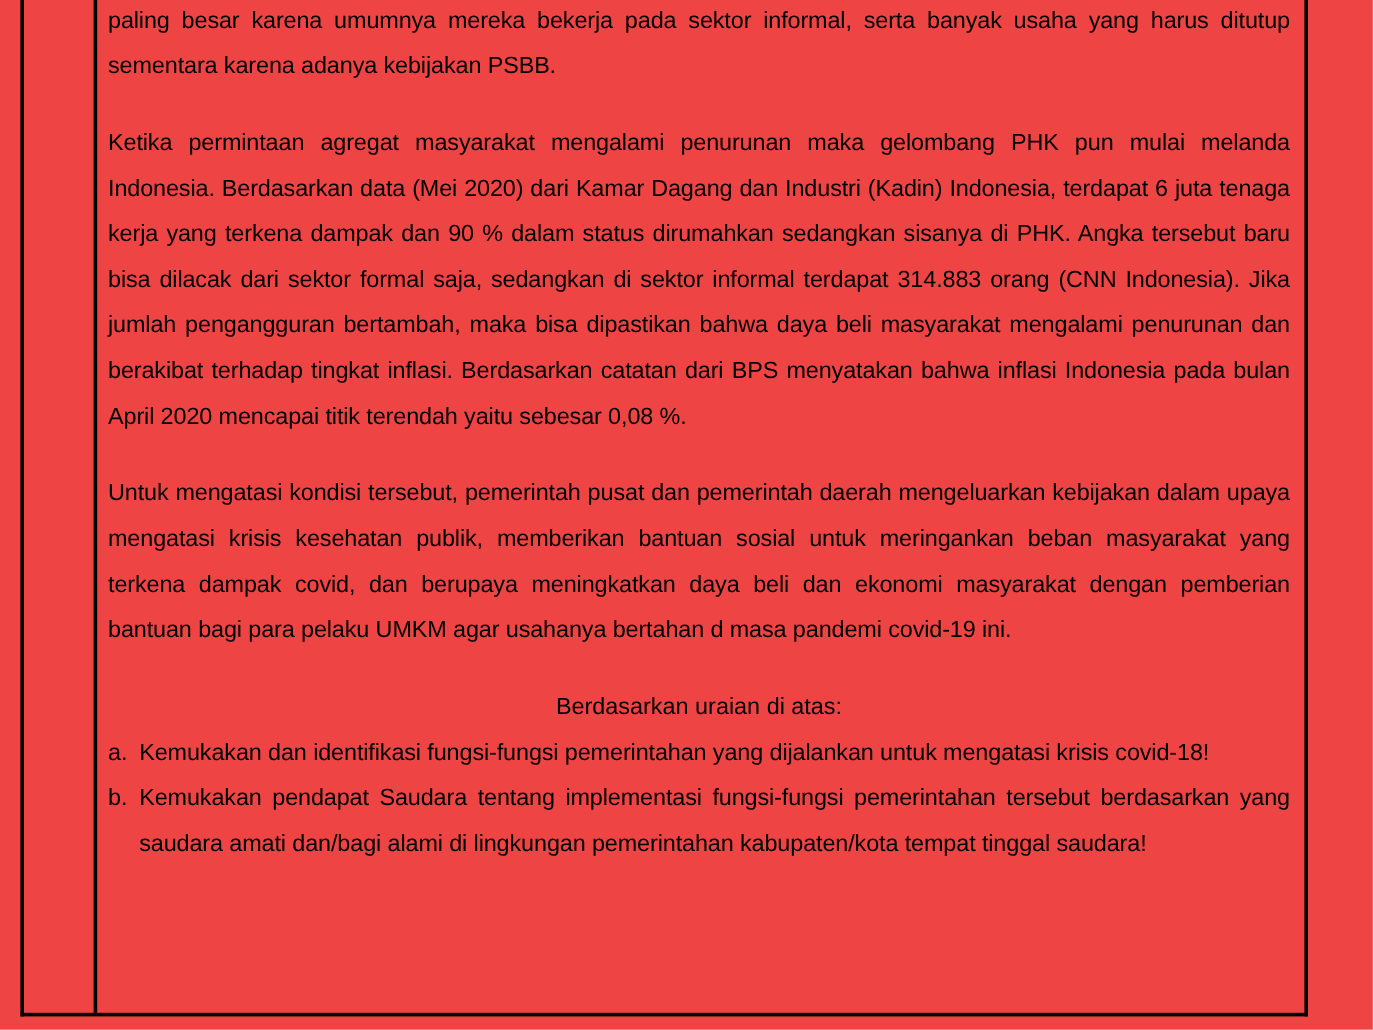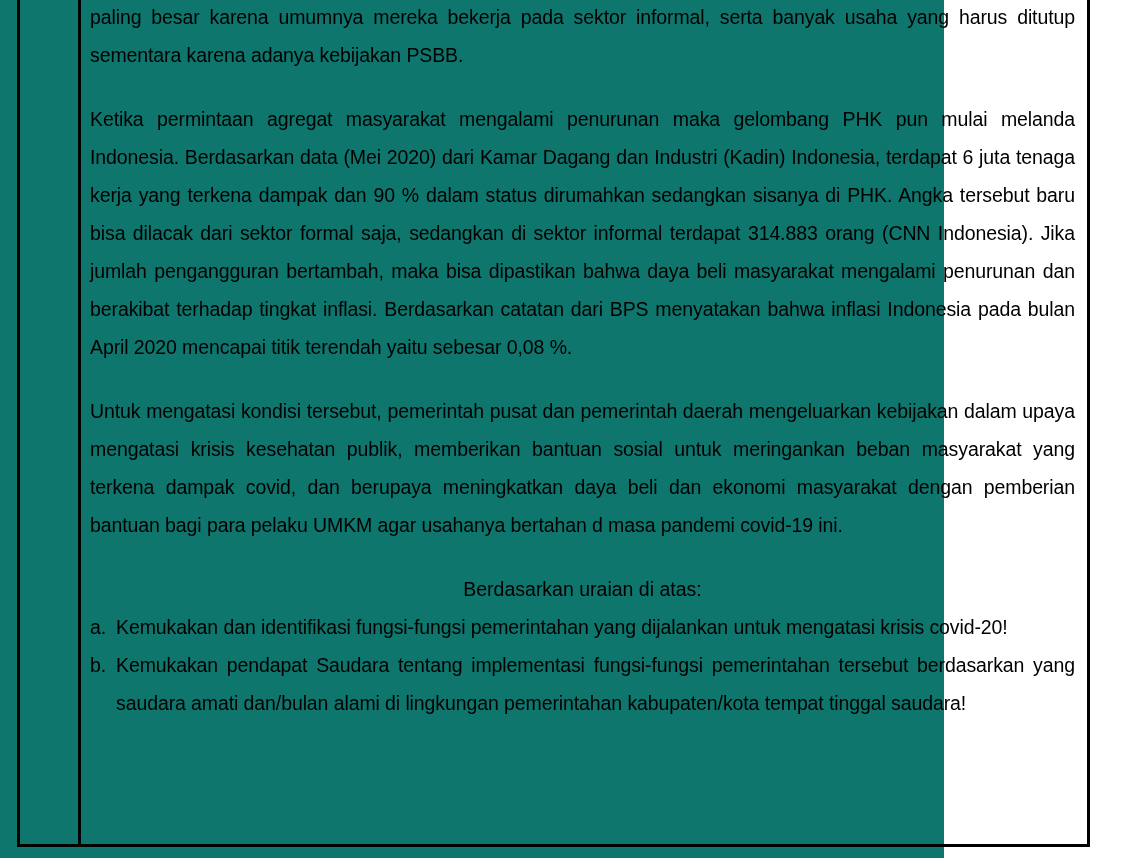--- a/index.html
+++ b/index.html
@@ -11,23 +11,23 @@
     width: 1144px;
     height: 858px;
     overflow: hidden;
     font-family: "Liberation Sans", sans-serif;
     color: #000000;
   }
 
   
   .page {
     position: relative;
-    width: 944px;
+    width: 1144px;
     height: 858px;
-    background: #0f766e;
+    background: #ef4444;
   }
 
   .doc-table {
     position: absolute;
     left: 17px;
     top: -4px;
     width: 1073px;          
     height: 851px;          
     box-sizing: border-box;
     border-left: 3px solid #000000;
@@ -122,25 +122,25 @@
 
         <p class="para">Ketika permintaan agregat masyarakat mengalami penurunan maka gelombang PHK pun mulai melanda Indonesia. Berdasarkan data (Mei 2020) dari Kamar Dagang dan Industri (Kadin) Indonesia, terdapat 6 juta tenaga kerja yang terkena dampak dan 90 % dalam status dirumahkan sedangkan sisanya di PHK. Angka tersebut baru bisa dilacak dari sektor formal saja, sedangkan di sektor informal terdapat 314.883 orang (CNN Indonesia). Jika jumlah pengangguran bertambah, maka bisa dipastikan bahwa daya beli masyarakat mengalami penurunan dan berakibat terhadap tingkat inflasi. Berdasarkan catatan dari BPS menyatakan bahwa inflasi Indonesia pada bulan April 2020 mencapai titik terendah yaitu sebesar 0,08 %.</p>
 
         <p class="para">Untuk mengatasi kondisi tersebut, pemerintah pusat dan pemerintah daerah mengeluarkan kebijakan dalam  upaya mengatasi krisis kesehatan publik, memberikan bantuan sosial untuk meringankan beban masyarakat yang terkena dampak covid, dan berupaya meningkatkan daya beli dan ekonomi masyarakat dengan pemberian bantuan bagi para pelaku UMKM agar usahanya bertahan d masa pandemi covid-19 ini.</p>
 
         <p class="list-intro">Berdasarkan uraian di atas:</p>
 
         <ol class="letter-list">
           <li>
             <span class="marker">a.</span>
-            <span class="item-text">Kemukakan dan identifikasi fungsi-fungsi pemerintahan yang dijalankan untuk mengatasi krisis covid-20!</span>
+            <span class="item-text">Kemukakan dan identifikasi fungsi-fungsi pemerintahan yang dijalankan untuk mengatasi krisis covid-18!</span>
           </li>
           <li>
             <span class="marker">b.</span>
-            <span class="item-text">Kemukakan pendapat Saudara tentang implementasi fungsi-fungsi pemerintahan tersebut berdasarkan yang saudara amati dan/bulan alami di lingkungan pemerintahan  kabupaten/kota tempat tinggal saudara!</span>
+            <span class="item-text">Kemukakan pendapat Saudara tentang implementasi fungsi-fungsi pemerintahan tersebut berdasarkan yang saudara amati dan/bagi alami di lingkungan pemerintahan  kabupaten/kota tempat tinggal saudara!</span>
           </li>
         </ol>
 
       </div>
     </div>
 
   </div>
 </div>
 
 </body></html>

